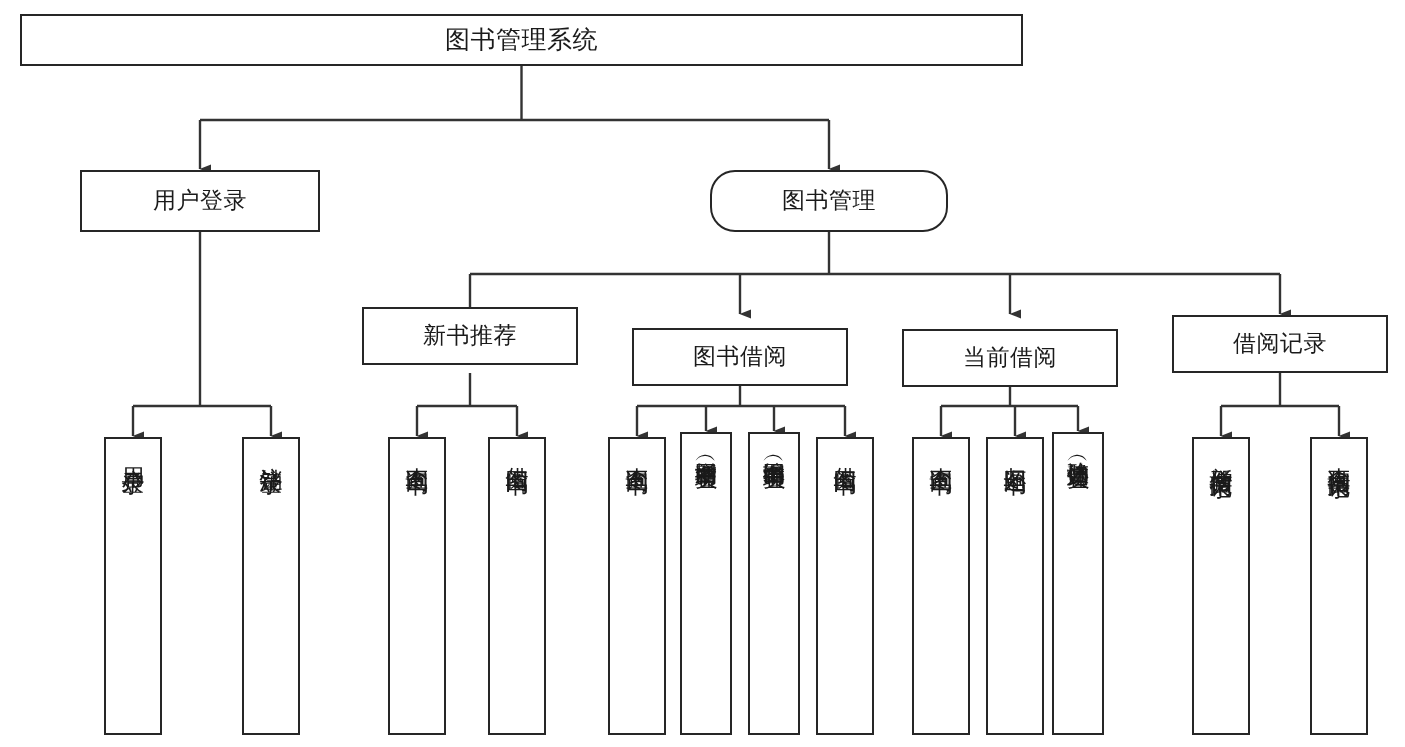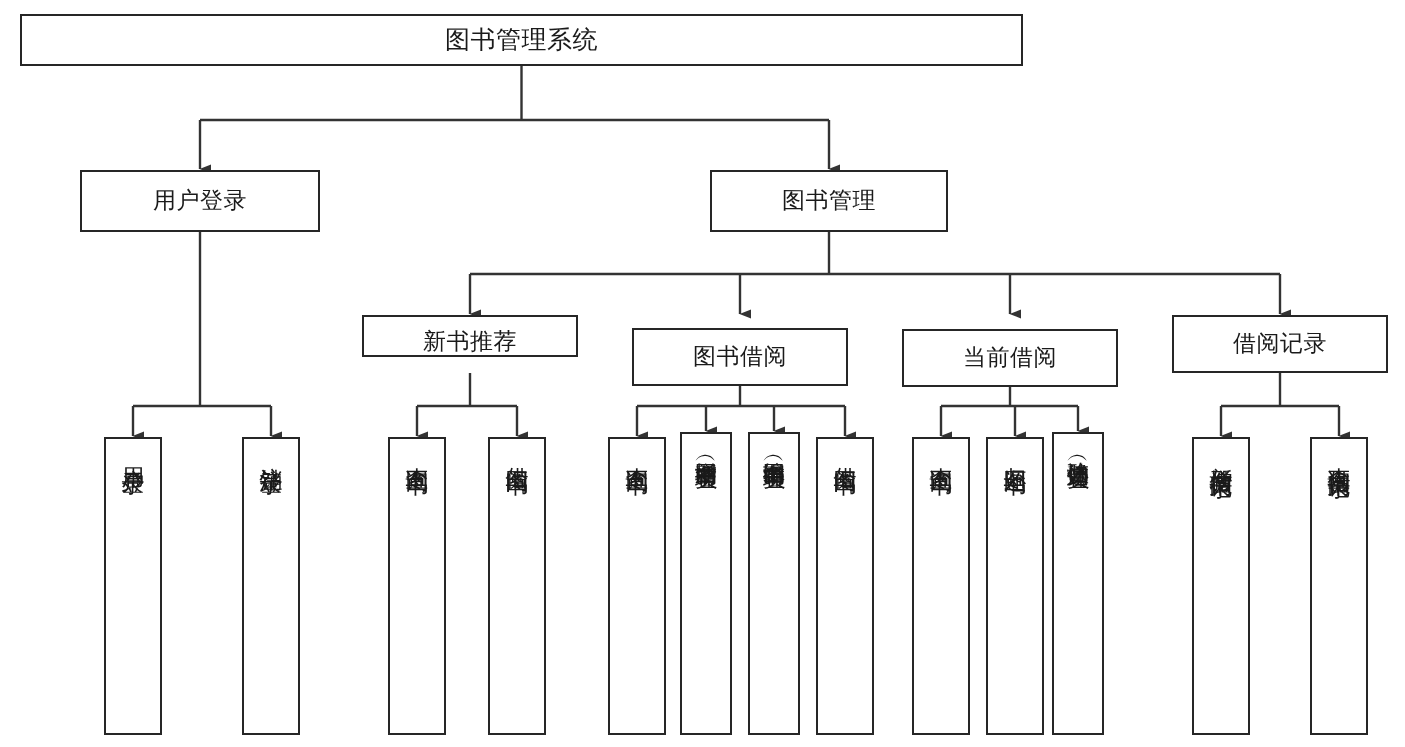--- a/index.html
+++ b/index.html
@@ -128,24 +128,24 @@
       </div>
       <div class="node horiz" style="left: 80px; top: 170px; width: 240px; height: 62px;">
         <span class="label">用户登录</span>
       </div>
       <div class="node vert" style="left: 104px; top: 437px; width: 58px; height: 298px;">
         <span class="label">用户登录</span>
       </div>
       <div class="node vert" style="left: 242px; top: 437px; width: 58px; height: 298px;">
         <span class="label">注销登录</span>
       </div>
-      <div class="node horiz" style="left: 710px; top: 170px; width: 238px; height: 62px;">
+      <div class="node horiz" style="left: 710px; top: 170px; width: 238px; height: 62px; border-radius: 25px;">
         <span class="label">图书管理</span>
       </div>
-      <div class="node horiz" style="left: 362px; top: 315px; width: 216px; height: 42px; align-items: flex-end;">
+      <div class="node horiz" style="left: 362px; top: 307px; width: 216px; height: 58px;">
         <span class="label">新书推荐</span>
       </div>
       <div class="node vert" style="left: 388px; top: 437px; width: 58px; height: 298px;">
         <span class="label">查询图书</span>
       </div>
       <div class="node vert" style="left: 488px; top: 437px; width: 58px; height: 298px;">
         <span class="label">借阅图书</span>
       </div>
       <div class="node horiz" style="left: 632px; top: 328px; width: 216px; height: 58px;">
         <span class="label">图书借阅</span>

